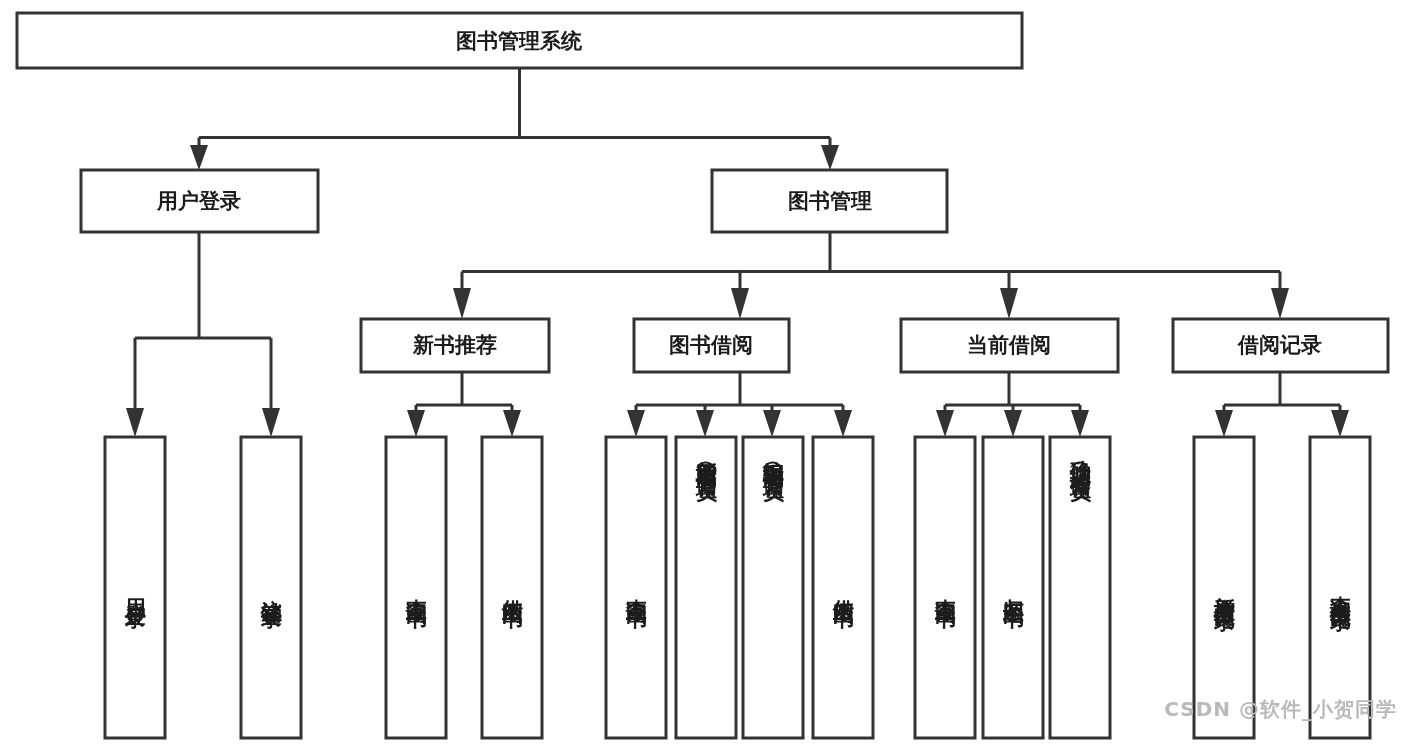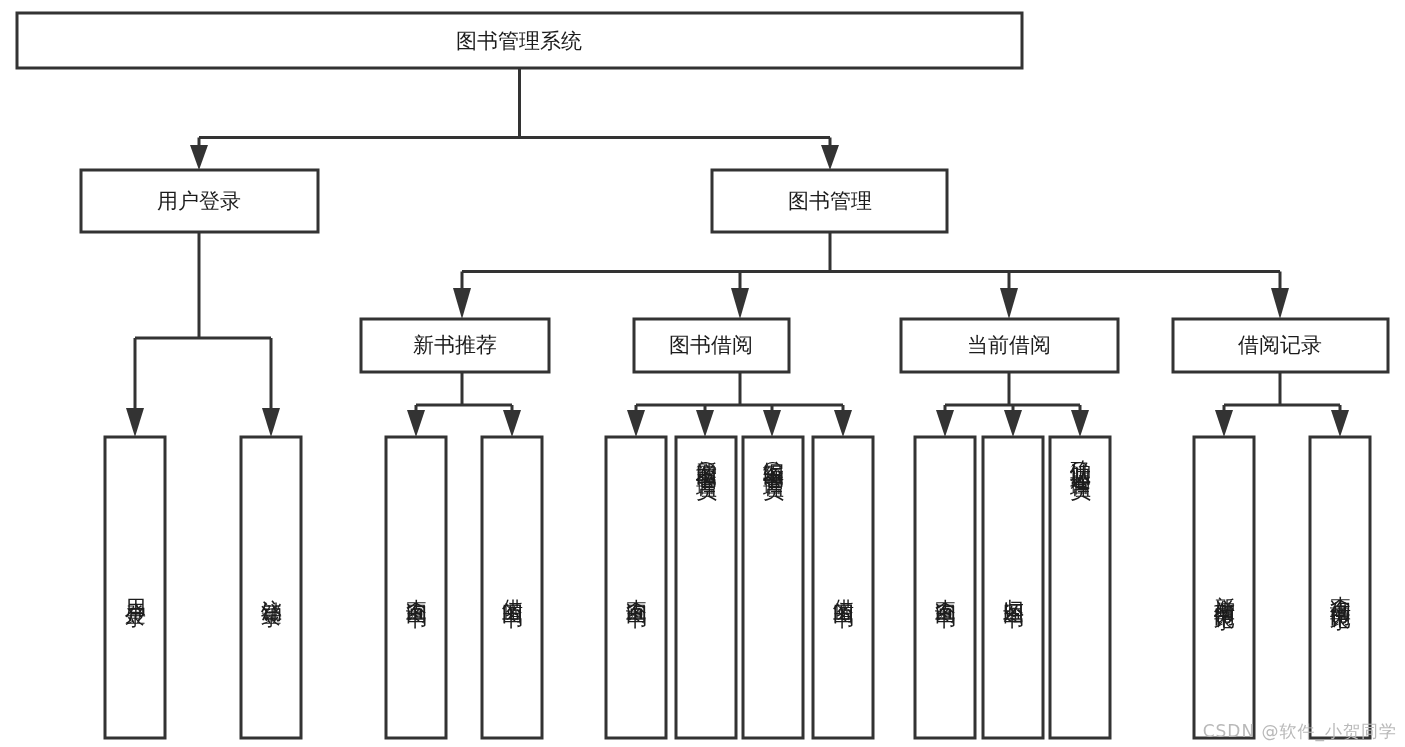--- a/index.html
+++ b/index.html
@@ -12,20 +12,21 @@
     width: 1405px;
     height: 747px;
     font-family: "DejaVu Sans", "Liberation Sans", sans-serif;
     overflow: hidden;
   }
   #diagram-root {
     position: relative;
     width: 1405px;
     height: 747px;
     background: #ffffff;
+    font-weight: bold;
   }
   svg#tree-svg {
     position: absolute;
     left: 0;
     top: 0;
     width: 1405px;
     height: 747px;
     display: block;
   }
   .node-box {
@@ -58,23 +59,23 @@
     writing-mode: vertical-rl;
     text-orientation: upright;
     letter-spacing: 3px;
     line-height: 1;
     white-space: nowrap;
     pointer-events: none;
   }
   .watermark {
     position: absolute;
     right: 8px;
-    bottom: 4px;
-    font-family: "DejaVu Sans", "Liberation Sans", sans-serif;
-    font-size: 17px;
+    bottom: 24px;
+    font-family: "DejaVu Sans", "Liberation Sans", sans-serif;
+    font-size: 20px;
     color: #b9b9b9;
     letter-spacing: 1px;
     white-space: nowrap;
   }
 </style>
 </head>
 <body>
 
 <div id="diagram-root">
 

